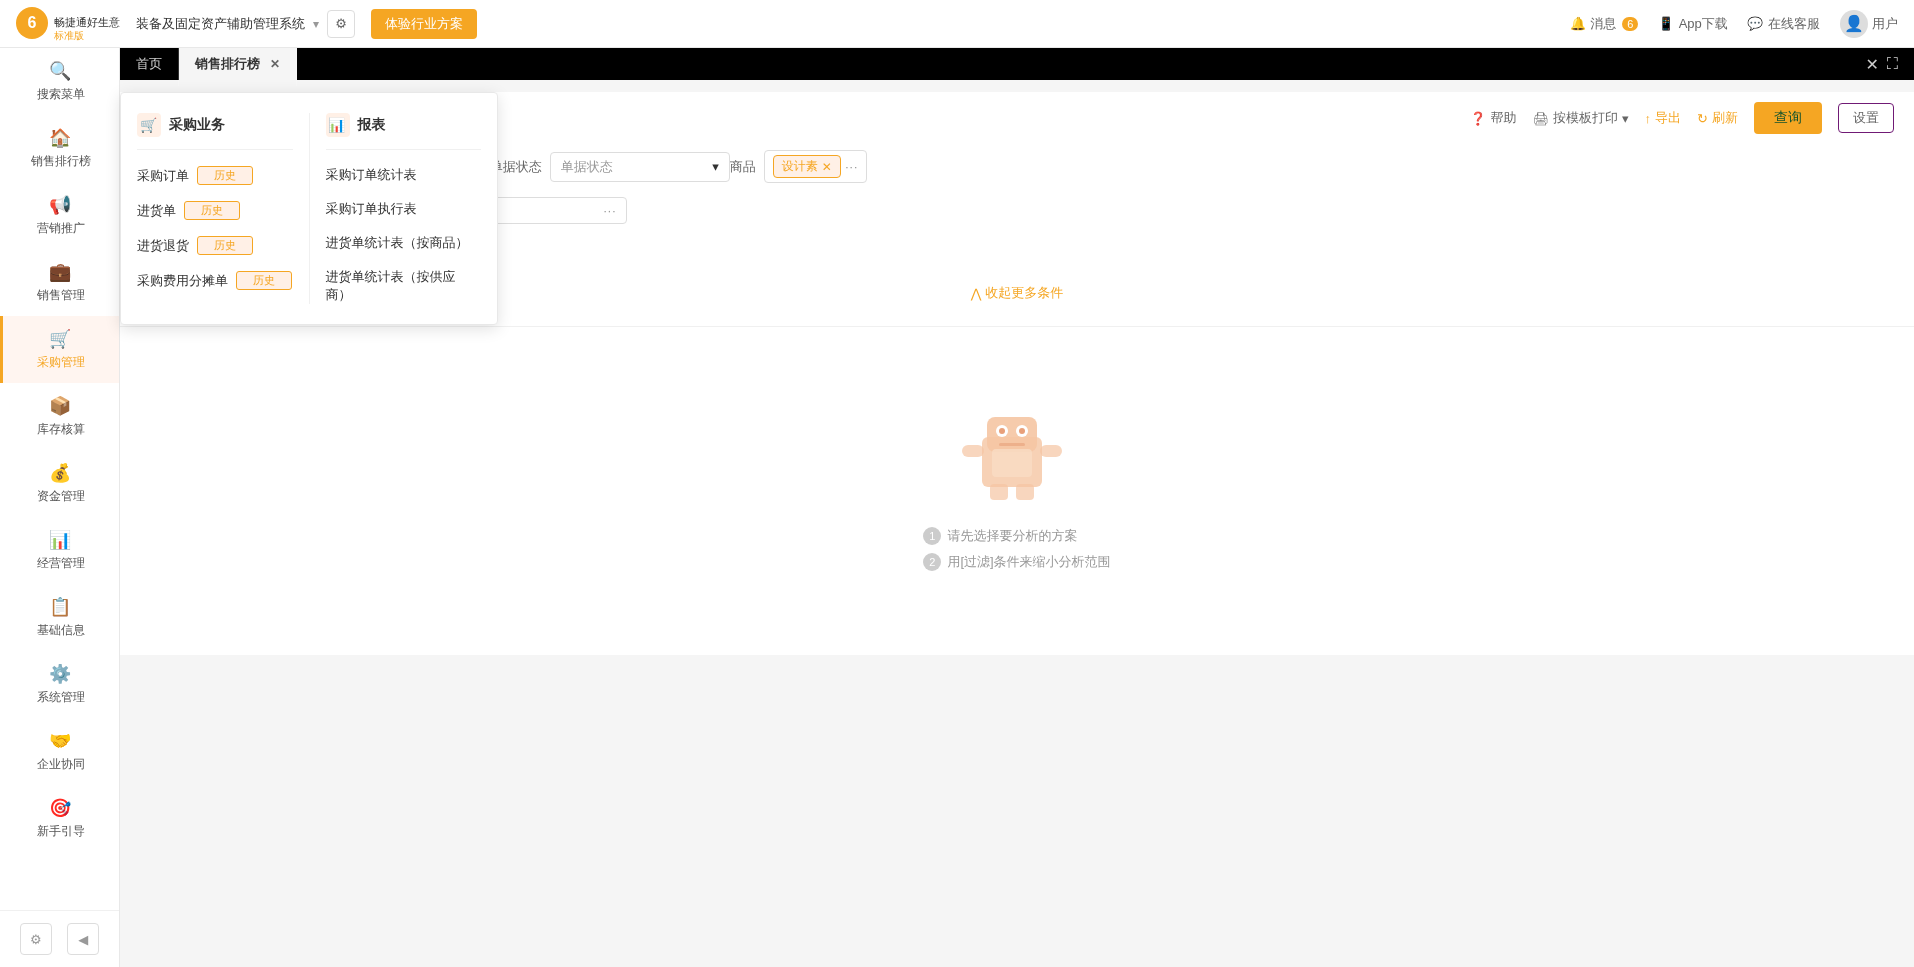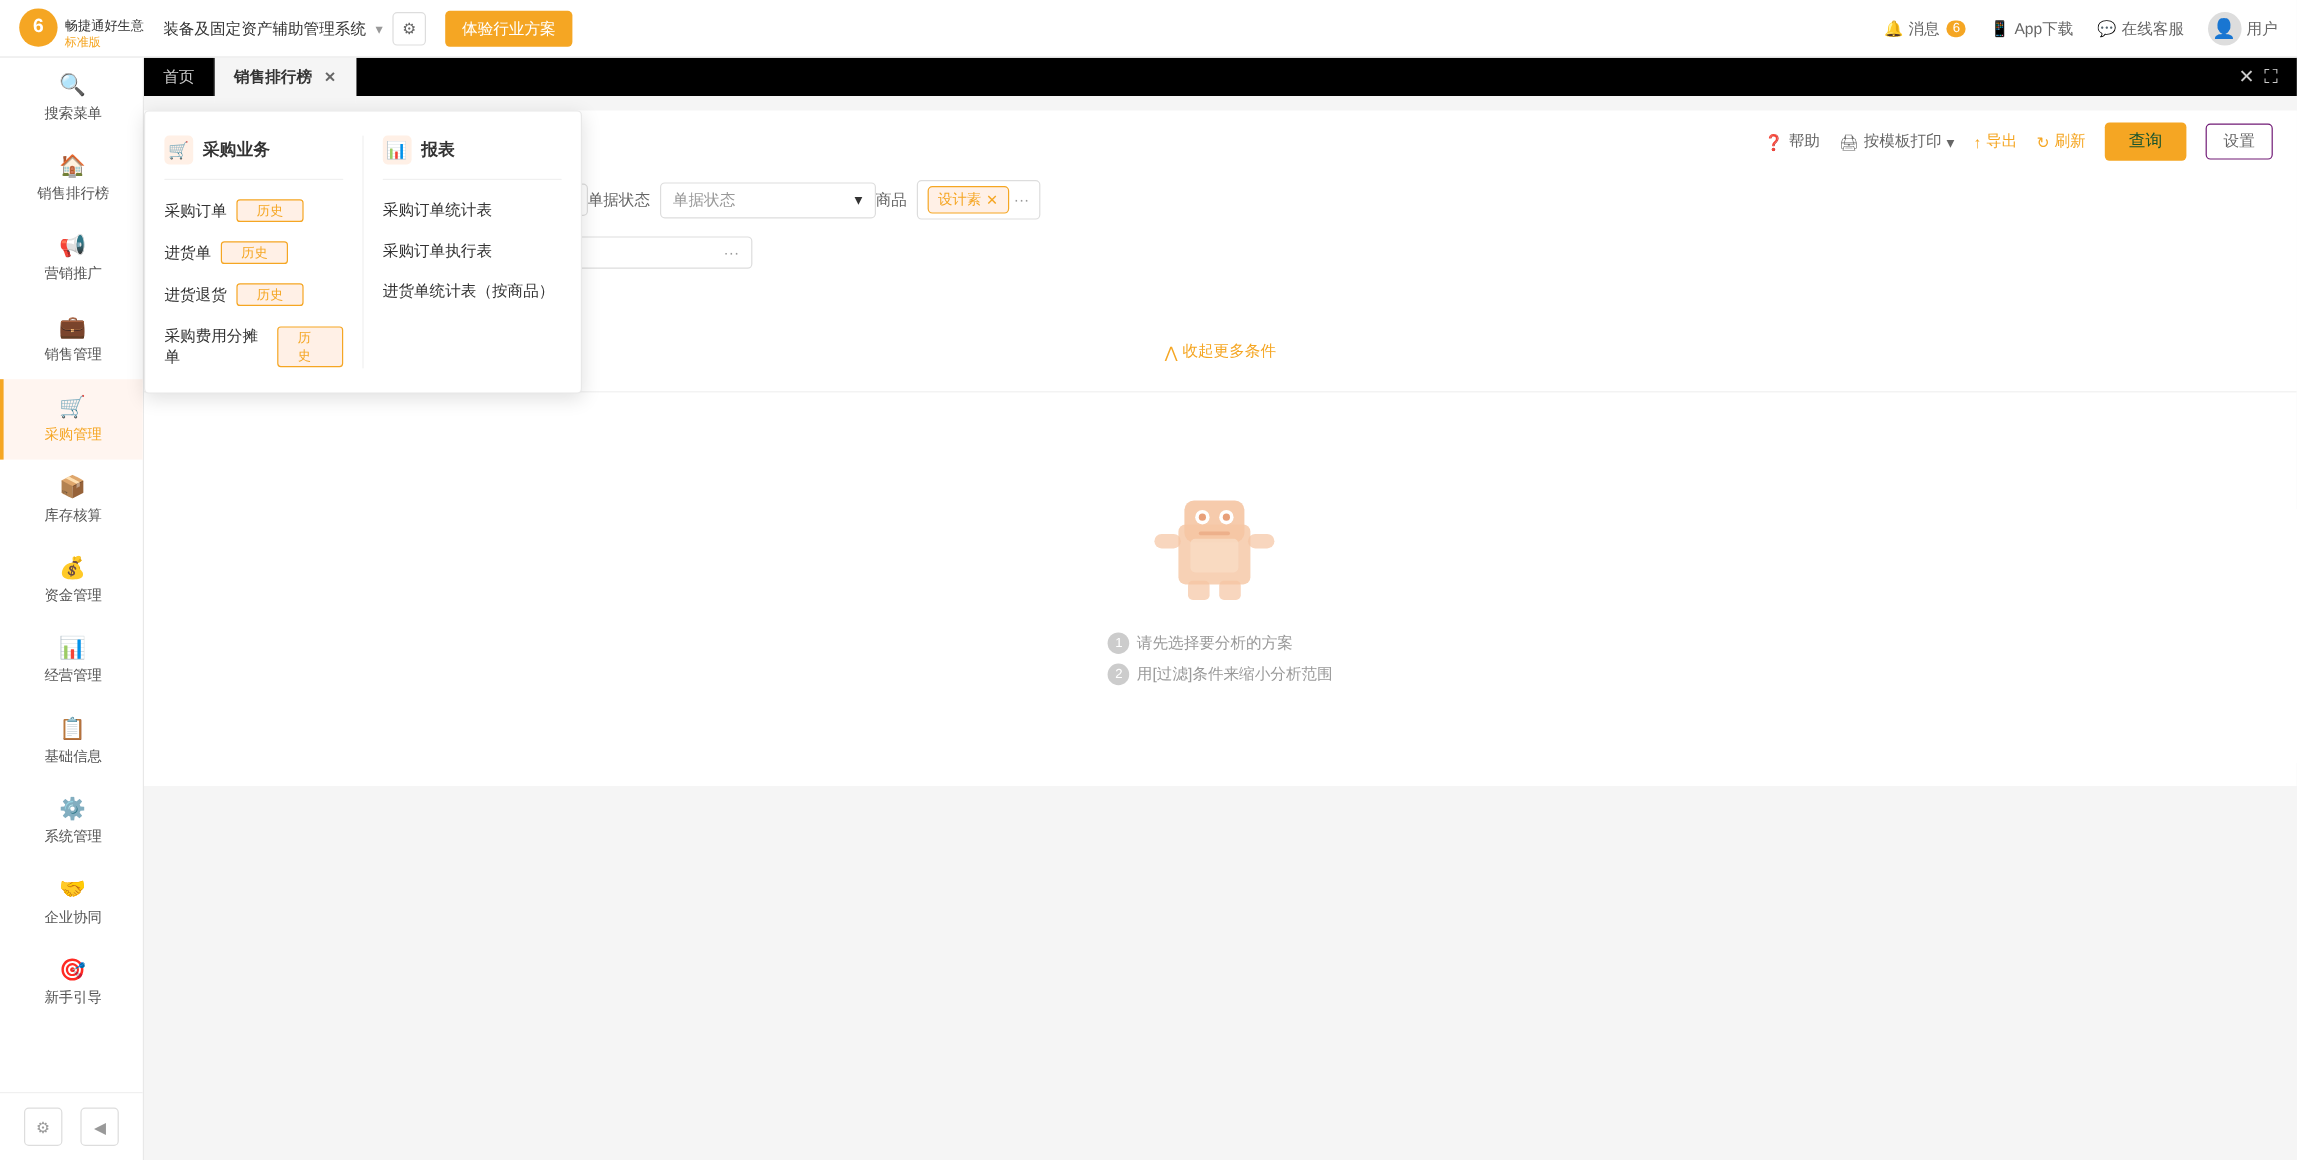--- a/index.html
+++ b/index.html
@@ -516,15 +516,18 @@
       </div>
       <div class="dropdown-item">
         <span>采购订单统计表</span>
       </div>
       <div class="dropdown-item">
         <span>采购订单执行表</span>
       </div>
       <div class="dropdown-item">
         <span>进货单统计表（按商品）</span>
       </div>
+      <div class="dropdown-item">
+        <span>进货单统计表（按供应商）</span>
+      </div>
     </div>
   </div>
 </div>
 
 </body></html>

